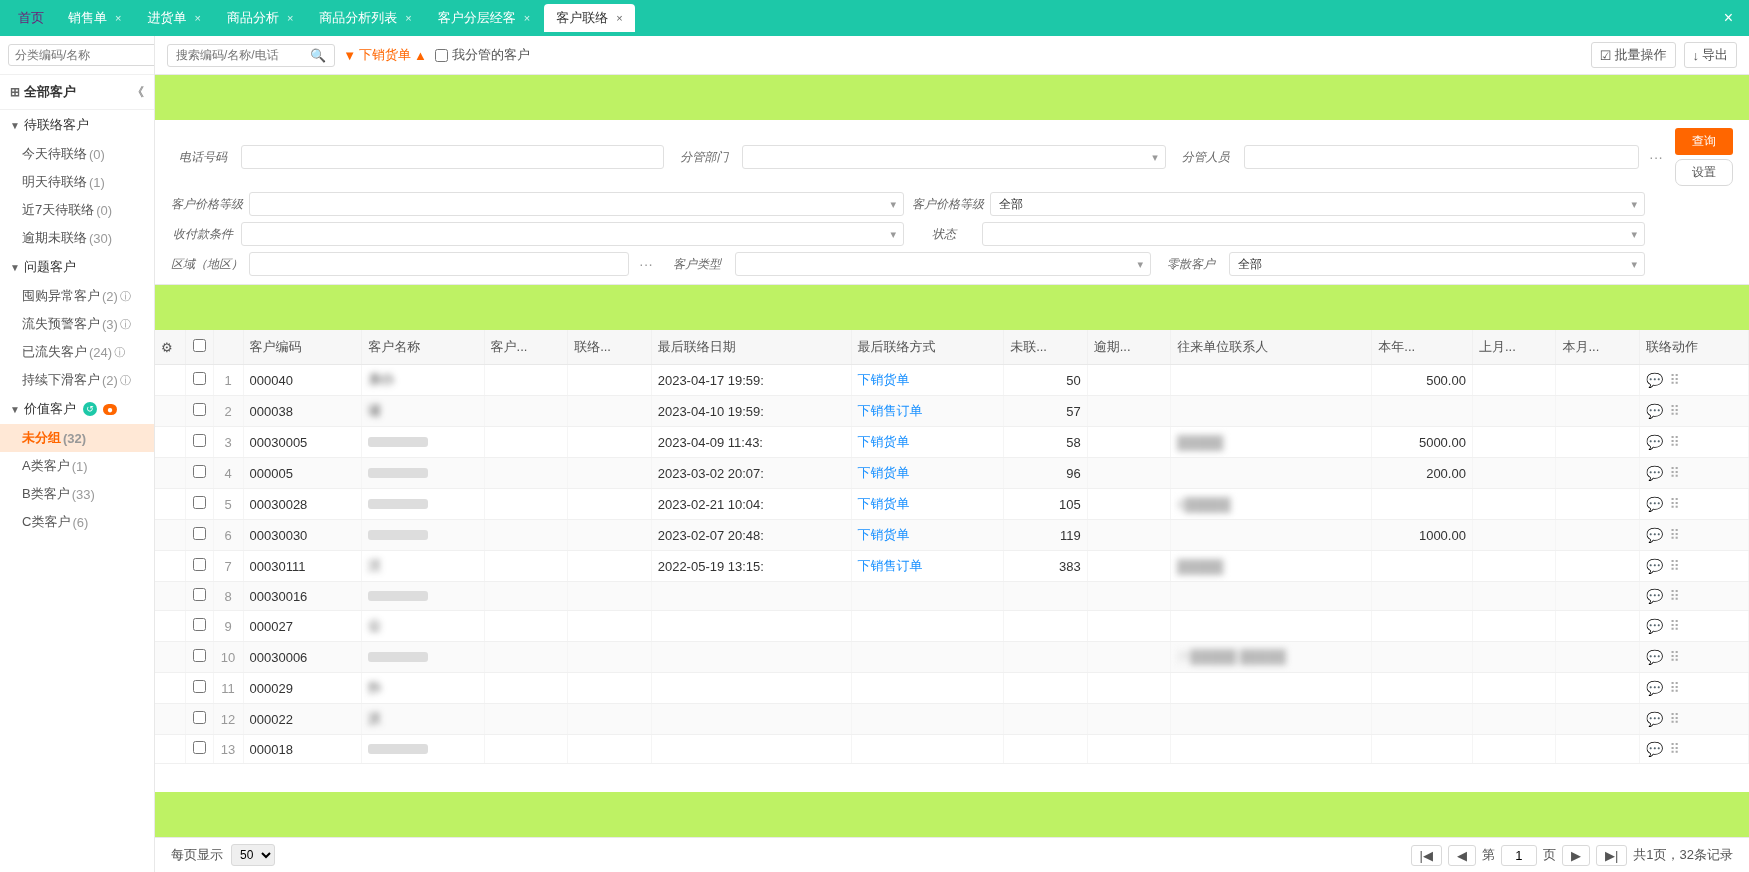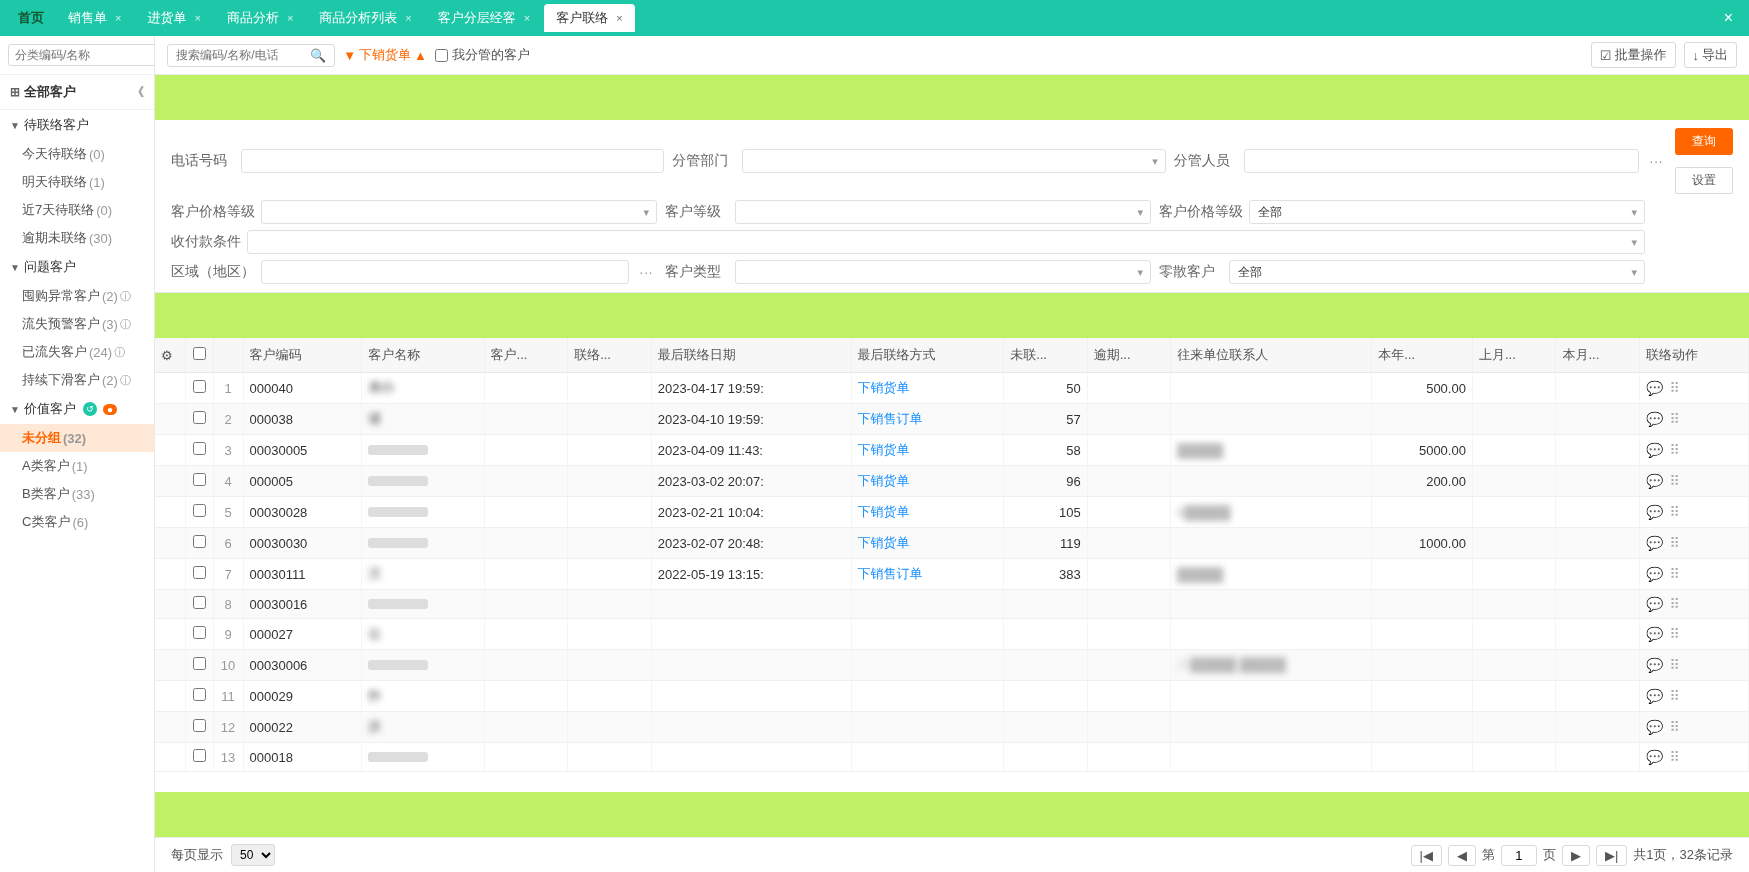--- a/index.html
+++ b/index.html
@@ -9,21 +9,21 @@
     .top-nav {
       display: flex; align-items: center; background: #1dc8a8; height: 36px; padding: 0 8px; gap: 2px;
     }
     .nav-tab {
       display: flex; align-items: center; height: 28px; padding: 0 12px; border-radius: 4px 4px 0 0;
       color: #fff; cursor: pointer; font-size: 13px; gap: 4px; position: relative;
     }
     .nav-tab.active { background: #fff; color: #333; border-radius: 4px 4px 0 0; }
     .nav-tab.active .tab-close { color: #666; }
     .nav-tab .tab-close { font-size: 11px; color: rgba(255,255,255,0.8); margin-left: 4px; cursor: pointer; }
-    .nav-home { color: #14532d; font-size: 13px; padding: 0 10px; cursor: pointer; font-weight: bold; }
+    .nav-home { color: #701a75; font-size: 13px; padding: 0 10px; cursor: pointer; }
     .nav-spacer { flex: 1; }
     .nav-close-btn { color: #fff; font-size: 16px; cursor: pointer; padding: 0 8px; }
 
     
     .main-layout { display: flex; height: calc(872px - 36px); }
 
     
     .sidebar {
       width: 155px; background: #fff; border-right: 1px solid #e8e8e8;
       display: flex; flex-direction: column; overflow-y: auto; flex-shrink: 0;
@@ -80,43 +80,43 @@
 
     
     .advanced-filter {
       background: #fff; border-bottom: 1px solid #e8e8e8; padding: 8px 16px; flex-shrink: 0;
     }
     .filter-row { display: flex; align-items: center; margin-bottom: 6px; gap: 8px; }
     .filter-row:last-child { margin-bottom: 0; }
     .filter-field {
       display: flex; align-items: center; flex: 1; gap: 6px;
     }
-    .filter-label { color: #666; font-size: 14px; min-width: 64px; text-align: left; white-space: nowrap; }
+    .filter-label { color: #666; font-size: 12px; min-width: 64px; text-align: center; white-space: nowrap; font-style: italic; }
     .filter-input {
       flex: 1; border: 1px solid #e0e0e0; border-radius: 3px; padding: 4px 8px;
       font-size: 12px; color: #333; background: #fff; outline: none;
     }
     .filter-select-wrap { flex: 1; position: relative; }
     .filter-select-wrap::after {
       content: '▾'; position: absolute; right: 8px; top: 50%; transform: translateY(-50%);
       color: #999; pointer-events: none; font-size: 11px;
     }
     .filter-select-wrap select {
       width: 100%; border: 1px solid #e0e0e0; border-radius: 3px; padding: 4px 8px;
       font-size: 12px; color: #333; background: #fff; outline: none; appearance: none; cursor: pointer;
     }
     .filter-dots { color: #999; cursor: pointer; font-size: 14px; padding: 0 4px; }
     .action-buttons { display: flex; flex-direction: column; gap: 4px; justify-content: center; }
     .btn-query {
       background: #ff6600; color: #fff; border: none; border-radius: 3px;
       padding: 5px 16px; font-size: 12px; cursor: pointer; white-space: nowrap;
     }
     .btn-reset {
-      background: #fff; color: #555; border: 1px solid #d9d9d9; border-radius: 2px;
-      padding: 4px 16px; font-size: 12px; cursor: pointer; white-space: nowrap; margin-top: 8px;
+      background: #fff; color: #555; border: 1px solid #d9d9d9; border-radius: 7px;
+      padding: 4px 16px; font-size: 12px; cursor: pointer; white-space: nowrap;
     }
 
     
     .table-container { flex: 1; overflow: auto; background: #fff; margin: 0; }
     table { width: 100%; border-collapse: collapse; font-size: 12px; }
     thead tr { background: #f7f7f7; }
     th {
       padding: 8px 6px; text-align: left; border-bottom: 1px solid #e8e8e8;
       border-right: 1px solid #f0f0f0; white-space: nowrap; color: #555; font-weight: normal;
       position: sticky; top: 0; background: #f7f7f7; z-index: 1;
@@ -330,39 +330,39 @@
       </div>
 
       <div class="filter-row">
         <div class="filter-field">
           <span class="filter-label">客户价格等级</span>
           <div class="filter-select-wrap">
             <select><option></option></select>
           </div>
         </div>
         <div class="filter-field">
-          <span class="filter-label">客户等级</span>
-          <div class="filter-select-wrap">
-            <select><option></option></select>
-          </div>
-        </div>
-        <div class="filter-field">
           <span class="filter-label">客户价格等级</span>
           <div class="filter-select-wrap">
             <select>
               <option>全部</option>
             </select>
           </div>
         </div>
         <div style="width:80px;"></div>
       </div>
 
       <div class="filter-row">
         <div class="filter-field">
           <span class="filter-label">收付款条件</span>
+          <div class="filter-select-wrap">
+            <select><option></option></select>
+          </div>
+        </div>
+        <div class="filter-field">
+          <span class="filter-label">状态</span>
           <div class="filter-select-wrap">
             <select><option></option></select>
           </div>
         </div>
         <div style="width:80px;"></div>
       </div>
 
       <div class="filter-row">
         <div class="filter-field">
           <span class="filter-label">区域（地区）</span>

